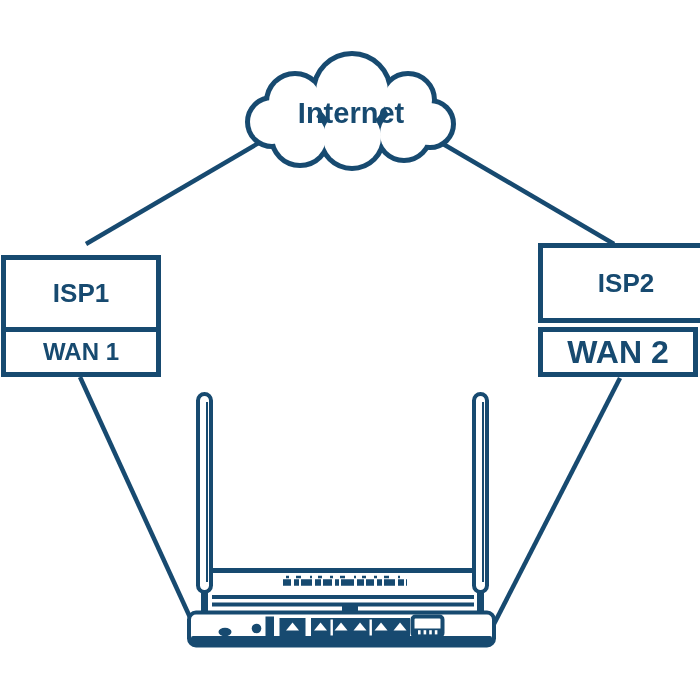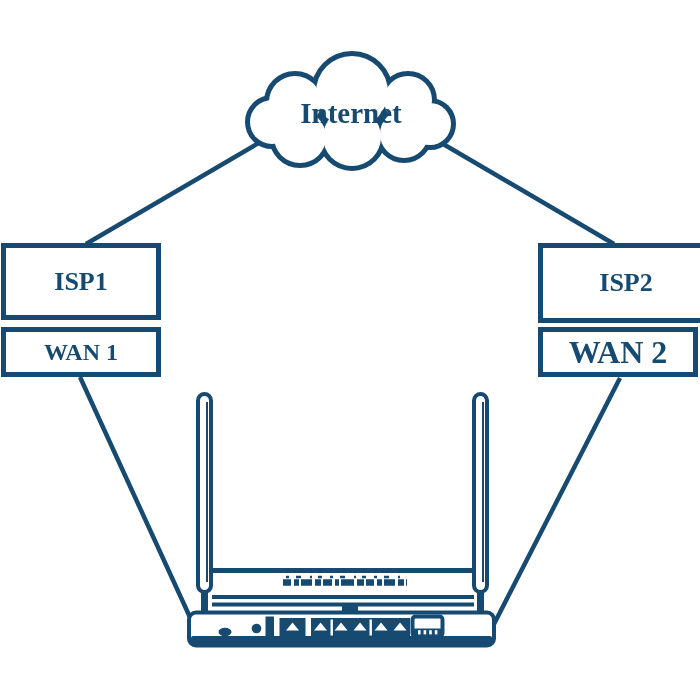--- a/index.html
+++ b/index.html
@@ -1,34 +1,34 @@
 <!DOCTYPE html>
 <html><head>
 <meta charset="utf-8">
 <style>
   html,body { margin:0; padding:0; background:#ffffff; }
   .stage {
     position:relative; width:700px; height:700px; background:#ffffff;
-    font-family:Liberation Serif, serif; overflow:hidden;
+    font-family:Liberation Sans, sans-serif; overflow:hidden;
     color:#174A70;
   }
   .stage svg { position:absolute; left:0; top:0; }
   .node-label { pointer-events:none; }
   .cloud-label {
     position:absolute; left:251px; top:97px; width:200px;
     text-align:center; font-size:29px; font-weight:800;
     letter-spacing:0px; color:#174A70;
   }
   .box {
     position:absolute; box-sizing:border-box;
     background:#ffffff; border:5px solid #174A70;
     display:flex; align-items:center; justify-content:center;
     font-weight:700; color:#174A70;
   }
-  .box-isp1 { left:1px;   top:243px; width:160px; height:77px; font-size:26px; }
+  .box-isp1 { left:1px;   top:255px; width:160px; height:77px; font-size:26px; }
   .box-wan1 { left:1px;   top:327px; width:160px; height:50px; font-size:24px; }
   .box-isp2 { left:538px; top:243px; width:176px; height:80px; font-size:26px; }
   .box-wan2 { left:538px; top:327px; width:160px; height:50px; font-size:32px; }
 </style>
 </head>
 <body>
 
 <div class="stage">
 
   <svg width="700" height="700" viewBox="0 0 700 700">

